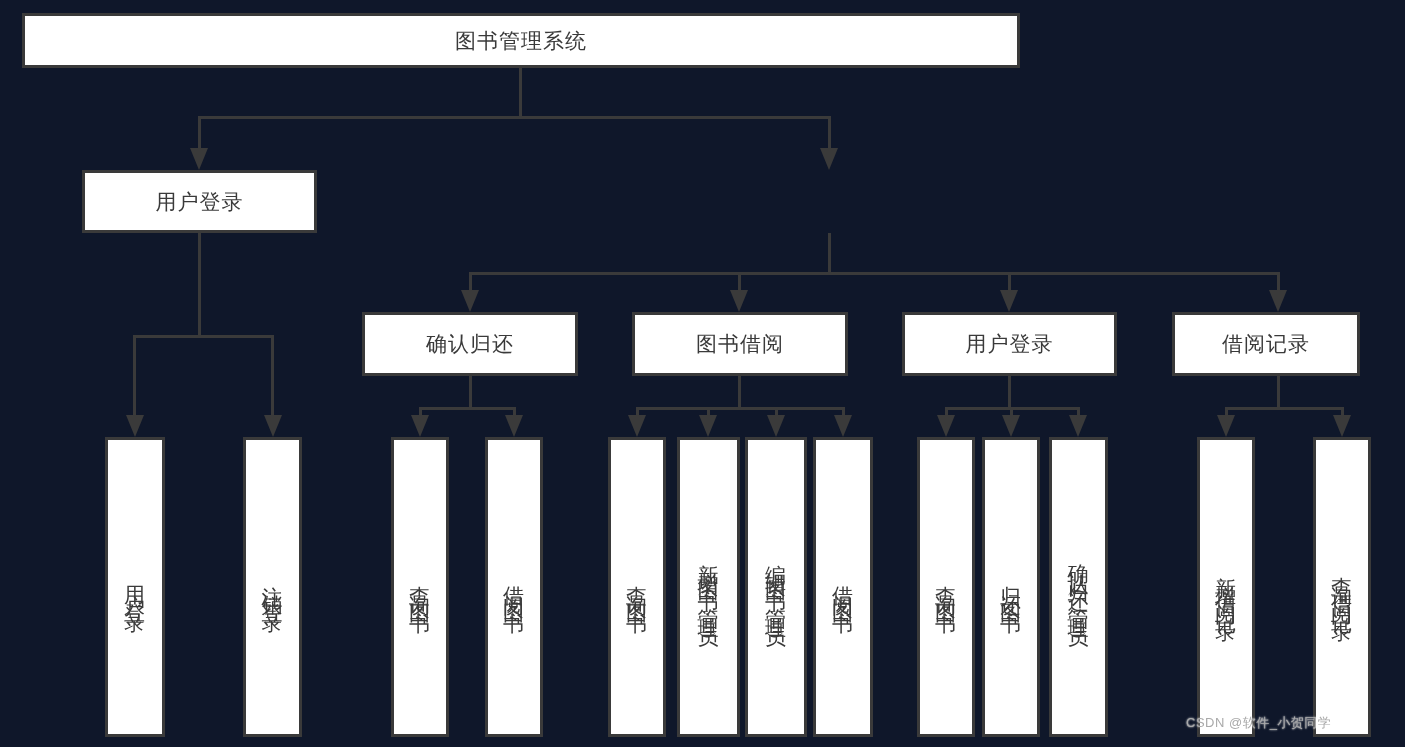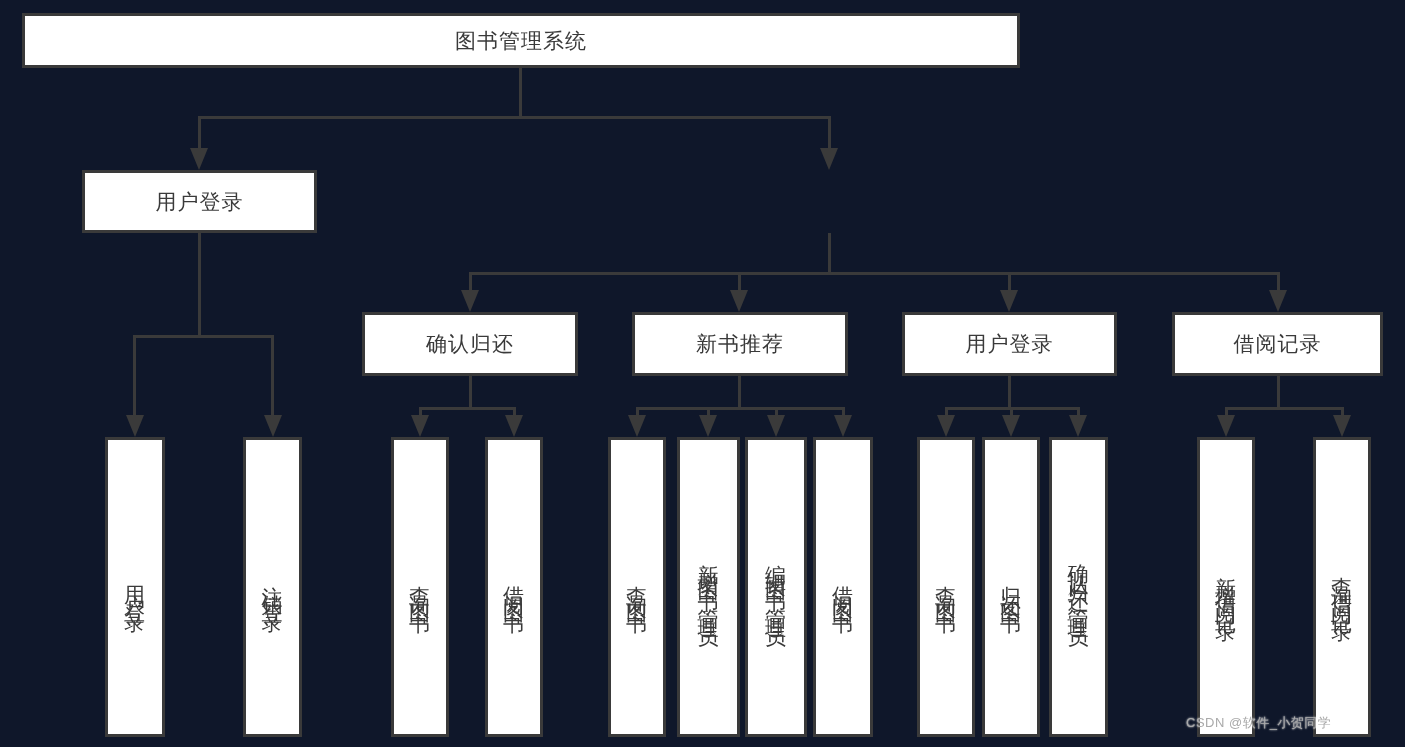--- a/index.html
+++ b/index.html
@@ -38,26 +38,26 @@
   </div>
 
   <div class="box" style="left:82px;top:170px;width:235px;height:63px;">
     <span>用户登录</span>
   </div>
 
   <div class="box" style="left:362px;top:312px;width:216px;height:64px;">
     <span>确认归还</span>
   </div>
   <div class="box" style="left:632px;top:312px;width:216px;height:64px;">
-    <span>新书推荐</span>
+    <span>图书借阅</span>
   </div>
   <div class="box" style="left:902px;top:312px;width:215px;height:64px;">
     <span>用户登录</span>
   </div>
-  <div class="box" style="left:1172px;top:312px;width:211px;height:64px;">
+  <div class="box" style="left:1172px;top:312px;width:188px;height:64px;">
     <span>借阅记录</span>
   </div>
 
   <div class="box vbox" style="left:105px;top:437px;width:60px;height:300px;">
     <span>用户登录</span>
   </div>
   <div class="box vbox" style="left:243px;top:437px;width:59px;height:300px;">
     <span>注销登录</span>
   </div>
 

